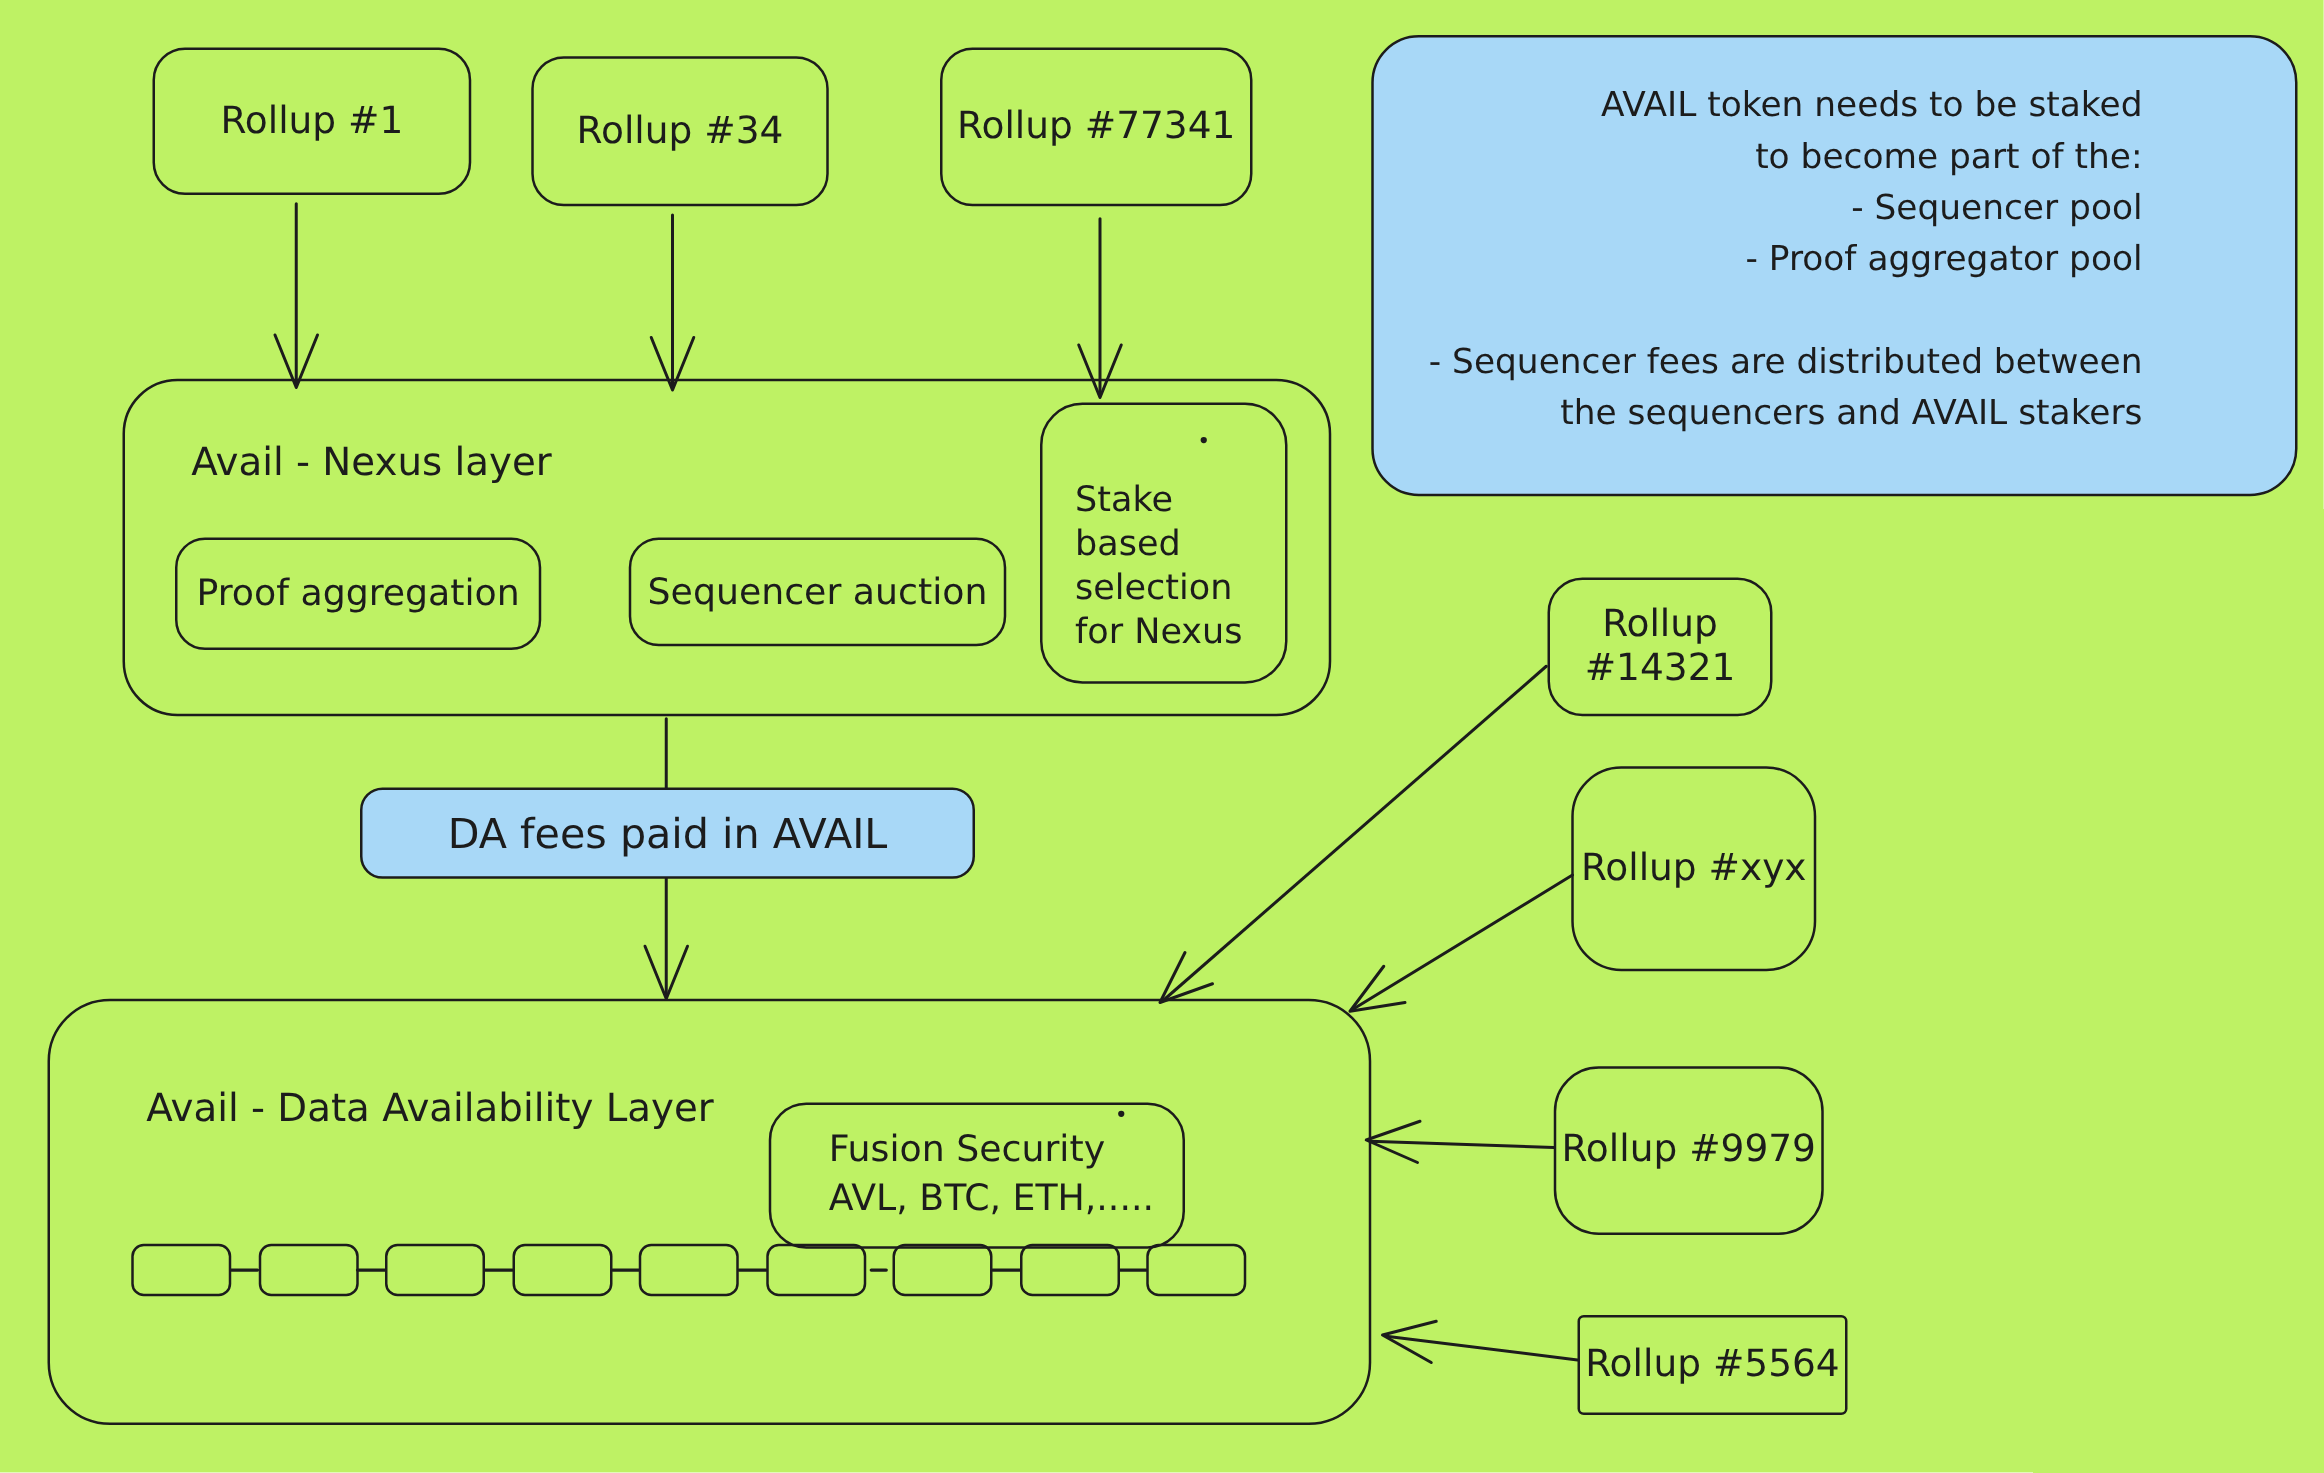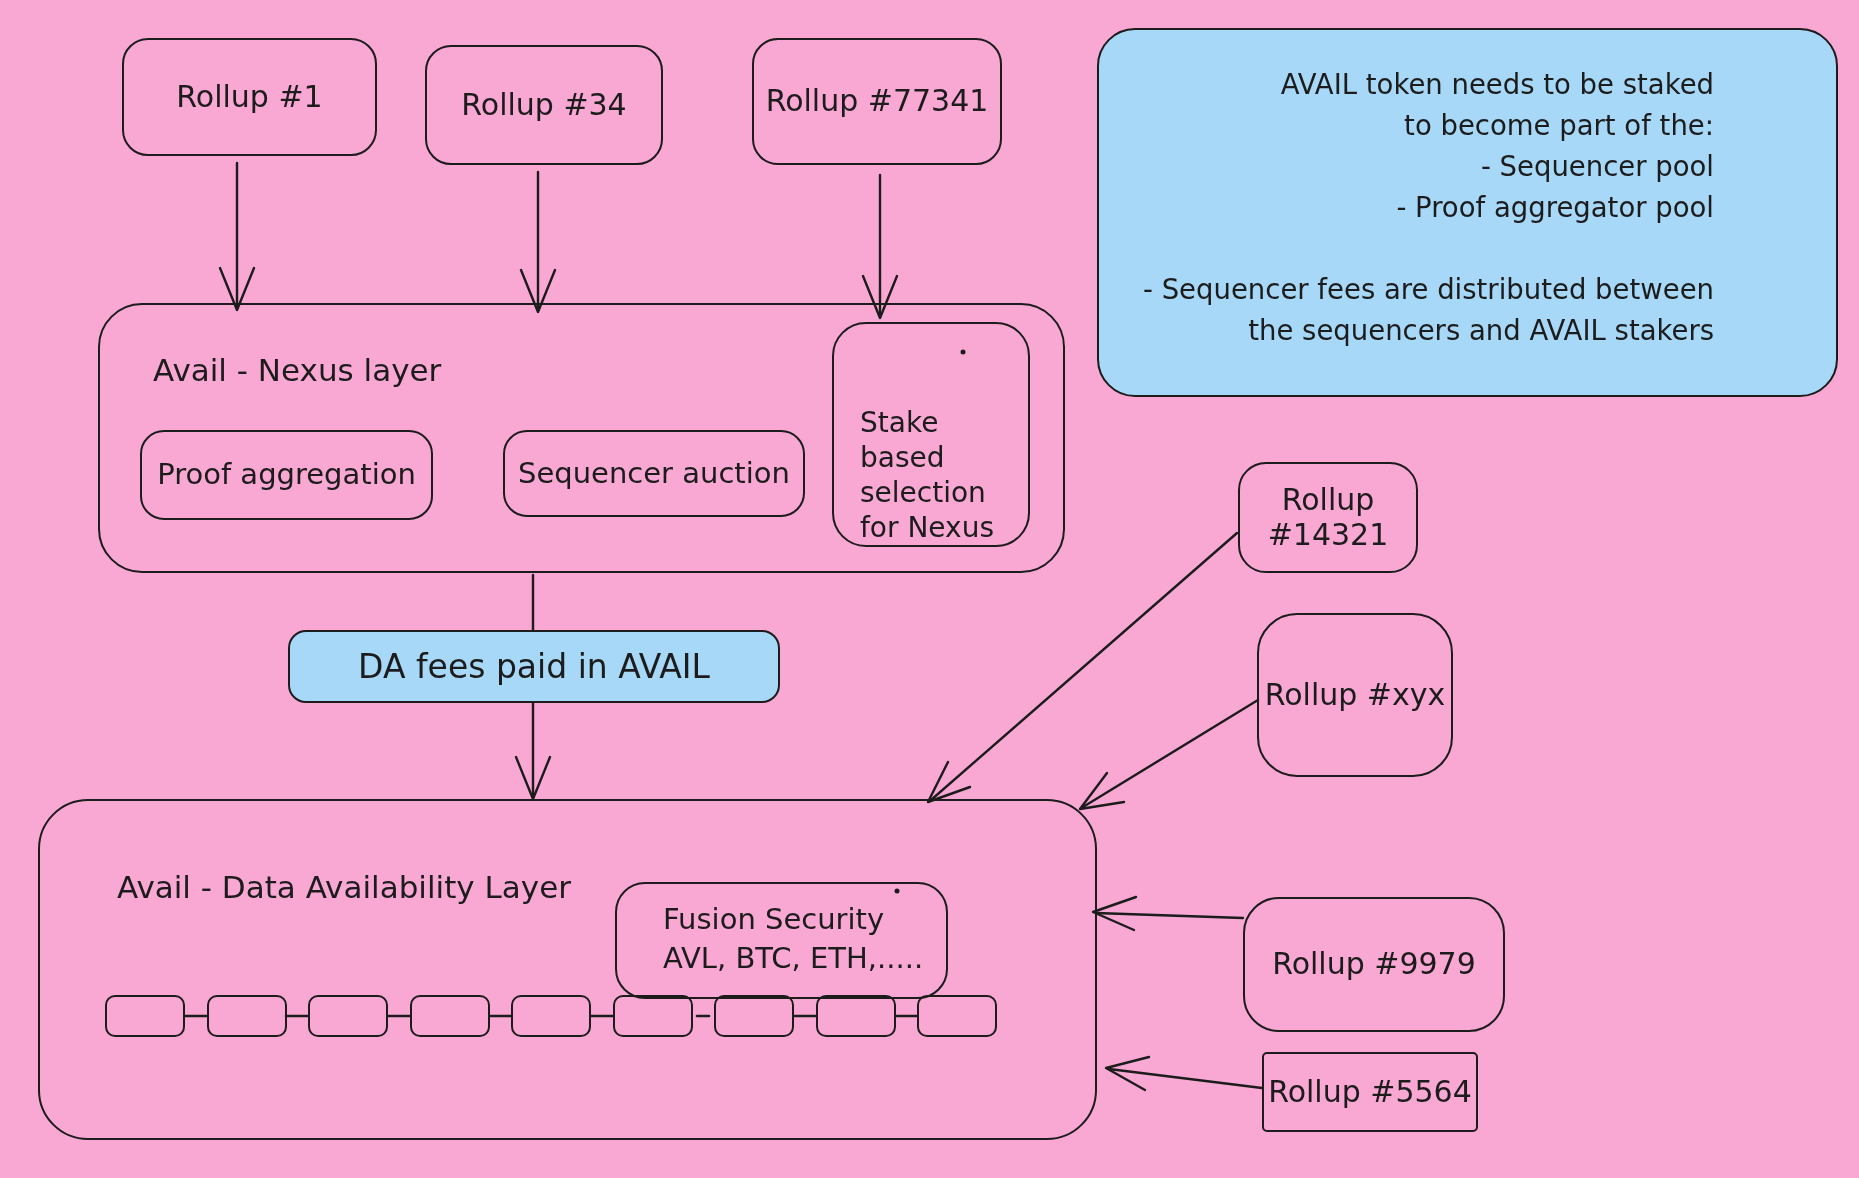--- a/index.html
+++ b/index.html
@@ -1,33 +1,33 @@
 <!DOCTYPE html>
 <html style="--highlight: #a8d8f7; --ink: #1c1c1c;"><head>
 <meta charset="utf-8">
 <style>
   html,body{margin:0;padding:0;background:#ffffff;}
   .canvas{
     position:relative;width:1859px;height:1178px;overflow:hidden;
-    background:#f9a8d4;color:var(--ink,#1c1c1c);
+    background:#bef264;color:var(--ink,#1c1c1c);
     font-family:"DejaVu Sans",sans-serif;
   }
   svg.layer{position:absolute;left:0;top:0;}
   .box{
     position:absolute;box-sizing:border-box;
     border:2.4px solid var(--ink,#1c1c1c);
     background:transparent;
     display:flex;align-items:center;justify-content:center;
     text-align:center;line-height:1.15;
   }
   .rollup{font-size:30px;border-radius:26px;}
   .nexus-box{border-radius:44px;}
   .da-box{border-radius:50px;}
   .inner-box{font-size:29px;border-radius:24px;}
-  .stake-box{border-radius:34px;align-items:flex-end;justify-content:flex-start;
+  .stake-box{border-radius:34px;align-items:center;justify-content:flex-start;
     text-align:left;font-size:28px;line-height:1.25;padding:34px 20px 0 26px;}
   .fusion-box{border-radius:30px;align-items:flex-start;justify-content:flex-start;
     text-align:left;padding:16px 10px 0 46px;font-size:29px;line-height:1.36;margin-top:44px;}
   .blue{background:var(--highlight,#a8d8f7);}
   .da-fees{font-size:33px;border-radius:18px;border-width:2.6px;}
   .note{border-radius:38px;border-width:2.6px;align-items:flex-start;justify-content:flex-start;
     text-align:right;padding:34px 30px 0 44px;font-size:27.5px;}
   .note-line{min-height:41px;line-height:41px;white-space:nowrap;}
   .floating-title{position:absolute;font-size:31px;white-space:nowrap;}
   .chain-row{
@@ -147,20 +147,20 @@
       <div class="note-line">the sequencers and AVAIL stakers</div>
     </div>
   </div>
 
   <div class="box rollup" style="left:1238px;top:462px;width:180px;height:111px;border-radius:28px;">
     <span>Rollup #14321</span>
   </div>
   <div class="box rollup" style="left:1257px;top:613px;width:196px;height:164px;border-radius:40px;">
     <span>Rollup #xyx</span>
   </div>
-  <div class="box rollup" style="left:1243px;top:853px;width:262px;height:135px;border-radius:36px;margin-top:44px;">
+  <div class="box rollup" style="left:1243px;top:853px;width:216px;height:135px;border-radius:36px;">
     <span>Rollup #9979</span>
   </div>
   <div class="box rollup" style="left:1262px;top:1052px;width:216px;height:80px;border-radius:5px;align-items:center;">
     <span>Rollup #5564</span>
   </div>
 
 </div>
 
 </body></html>

